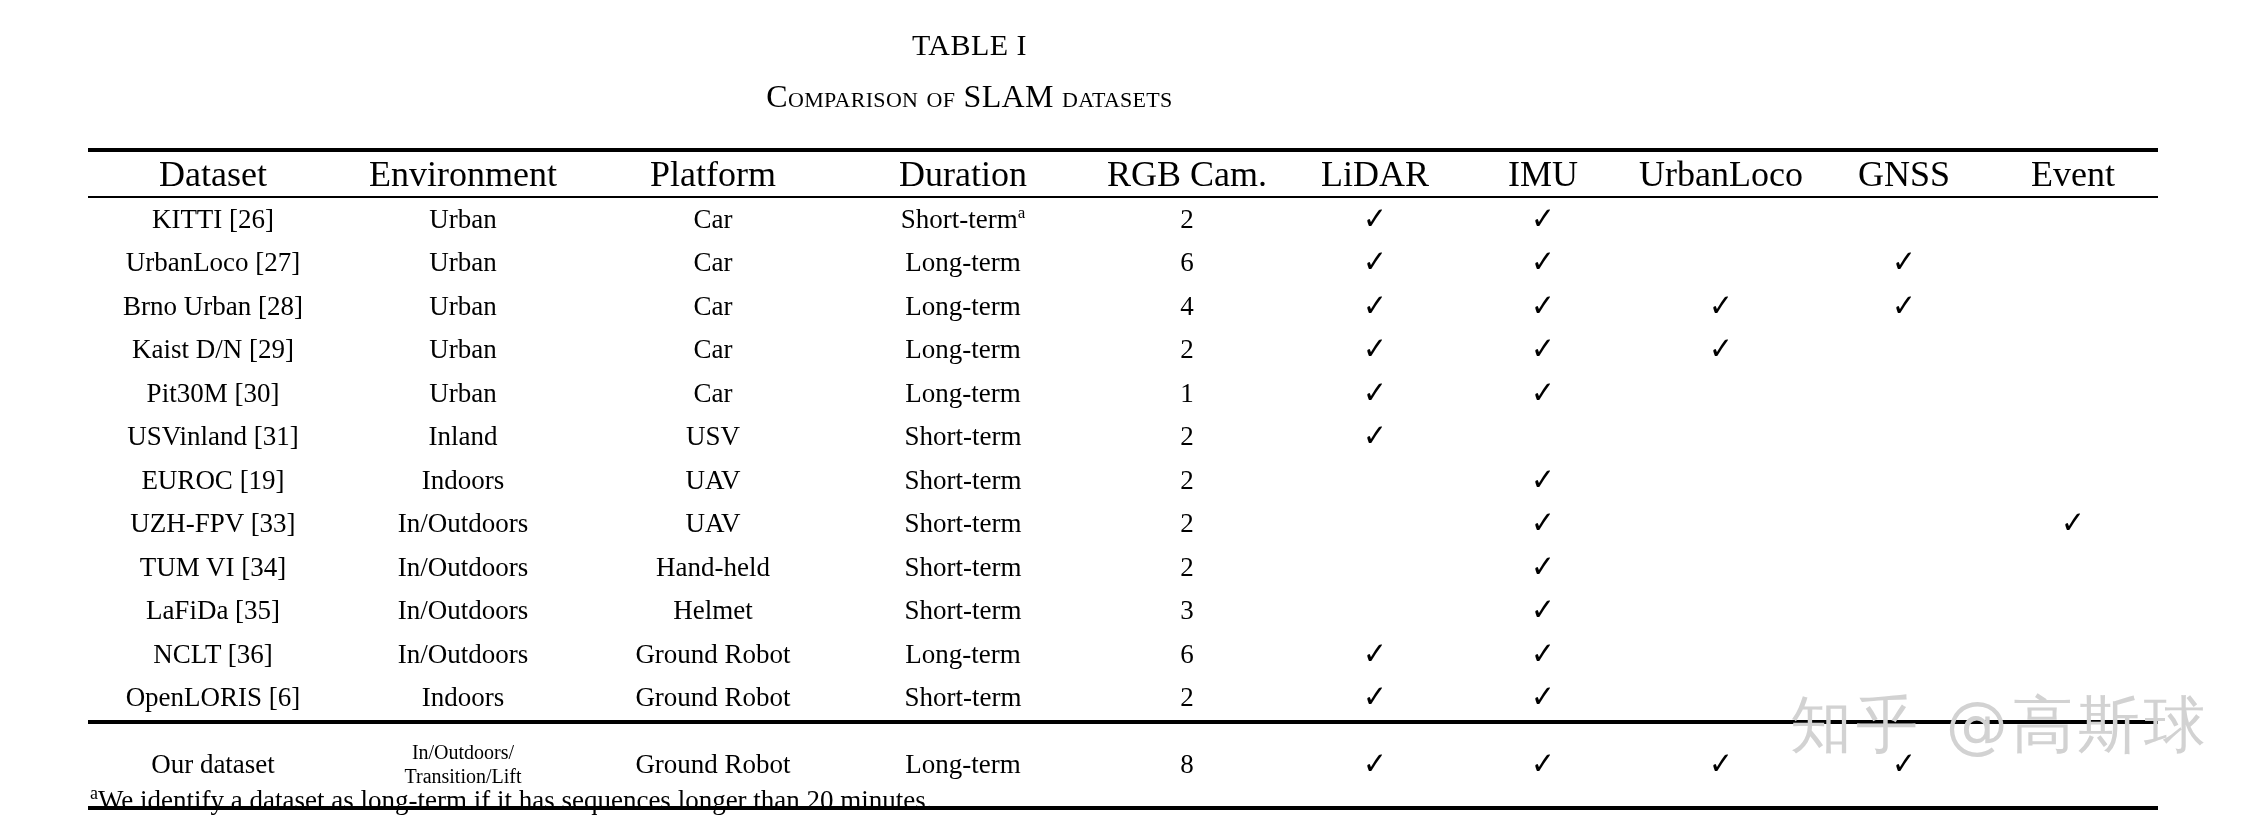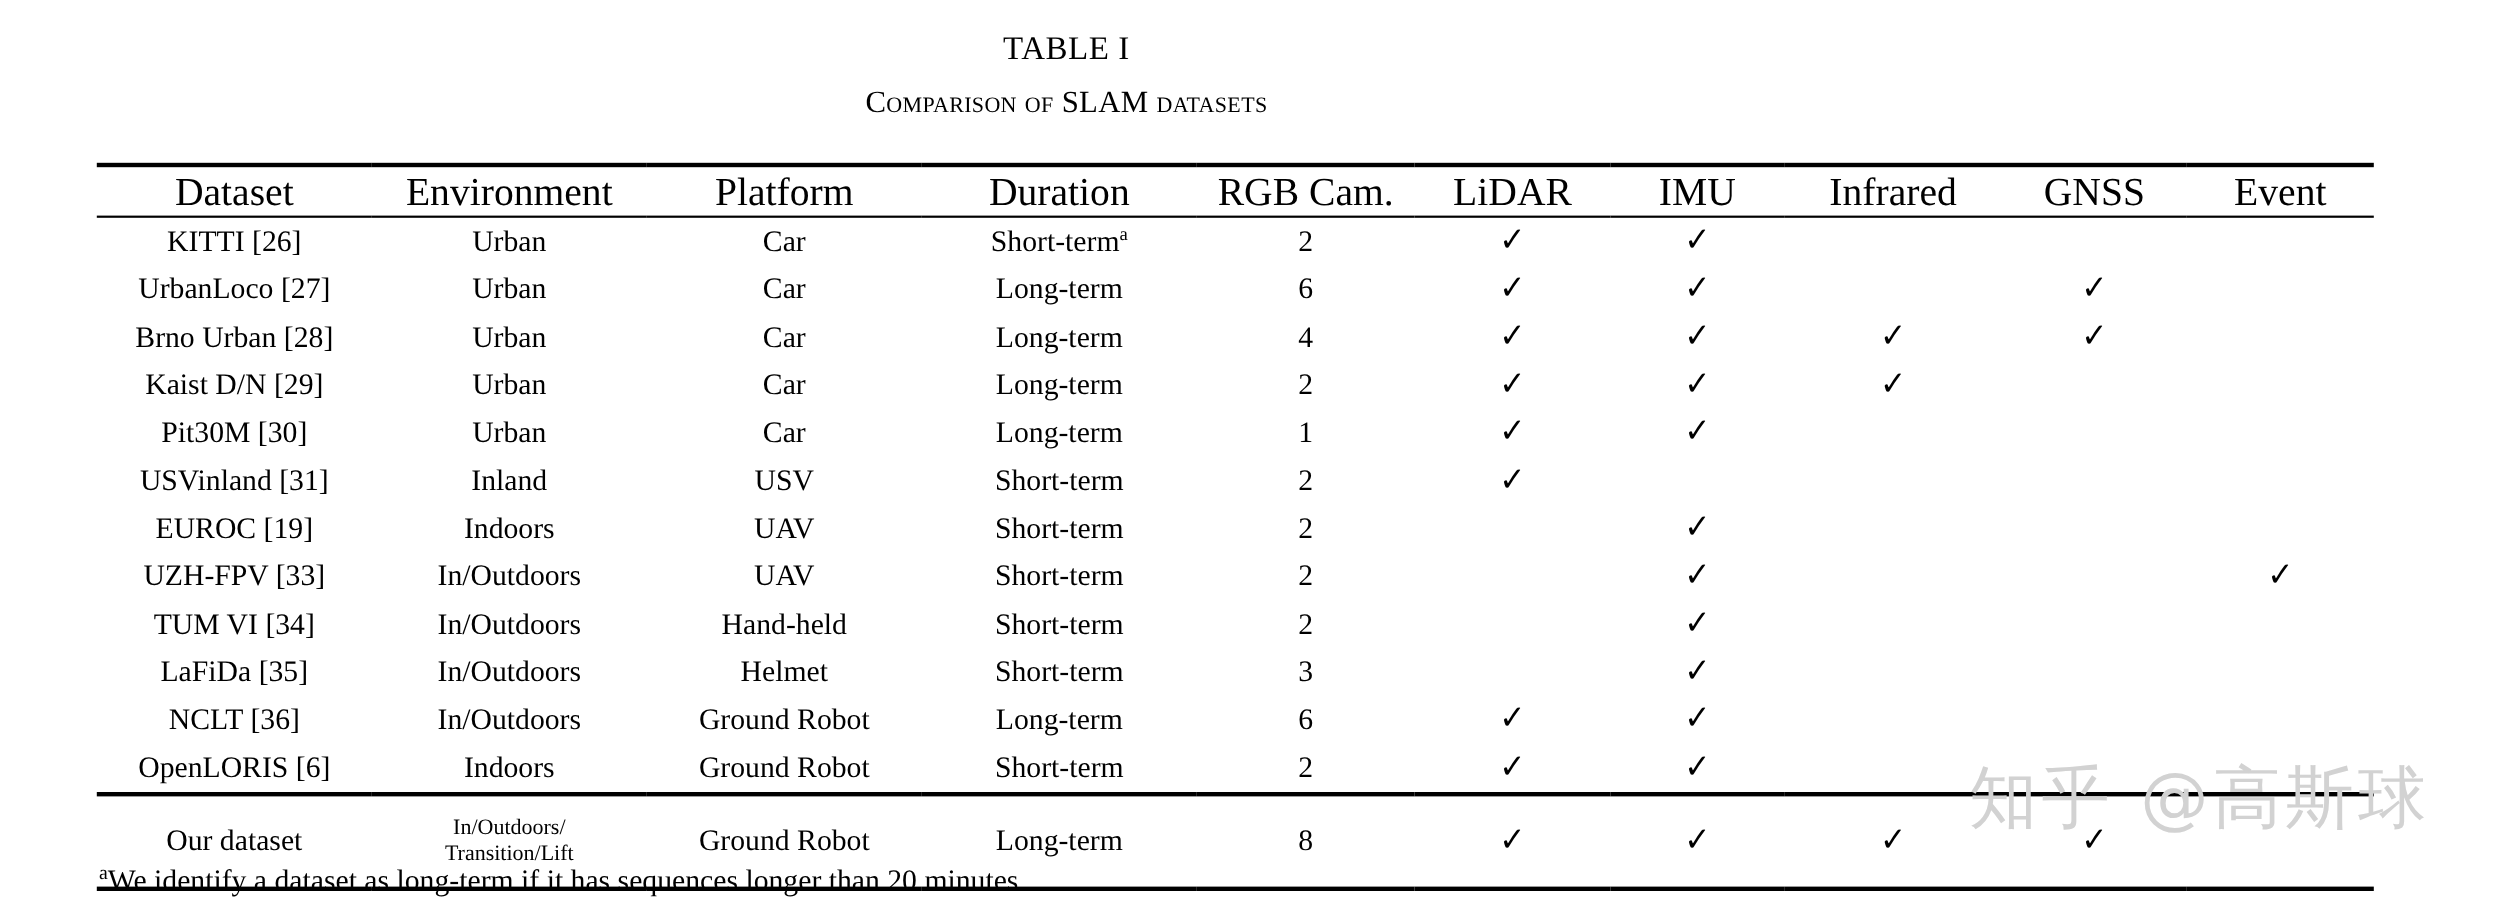--- a/index.html
+++ b/index.html
@@ -29,21 +29,21 @@
     left: 0;
     width: 1939px;
     text-align: center;
   }
   .table-number {
     font-size: 30px;
     letter-spacing: 0.5px;
     line-height: 1.25;
   }
   .table-title {
-    font-size: 28px;
+    font-size: 32px;
     margin-top: 12px;
     line-height: 1.25;
     font-variant: small-caps;
     letter-spacing: 0.3px;
   }
 
   
   .table-wrap {
     position: absolute;
     left: 88px;
@@ -169,21 +169,21 @@
       </colgroup>
       <thead>
         <tr class="rule-top header-row">
           <th>Dataset</th>
           <th>Environment</th>
           <th>Platform</th>
           <th>Duration</th>
           <th>RGB Cam.</th>
           <th>LiDAR</th>
           <th>IMU</th>
-          <th>Infrared</th>
+          <th>UrbanLoco</th>
           <th>GNSS</th>
           <th>Event</th>
         </tr>
       </thead>
       <tbody id="table-body">
           <tr class="data-row">
             <td>KITTI [26]</td>
             <td>Urban</td>
             <td>Car</td>
             <td>Short-term<span class="sup">a</span></td>

